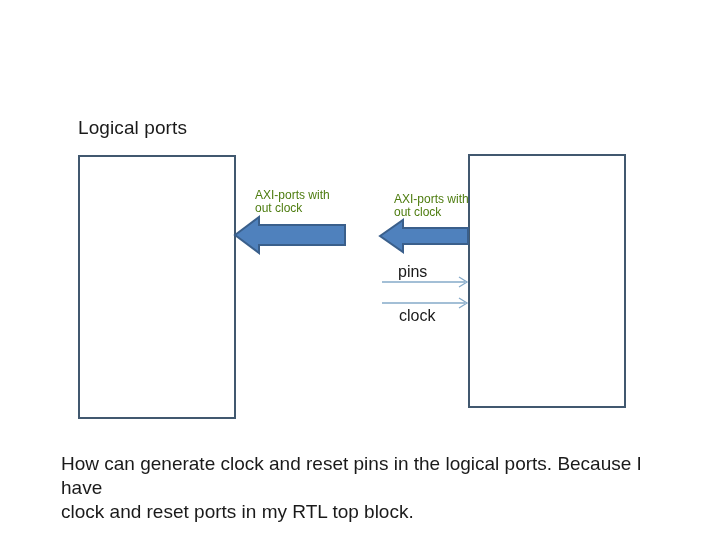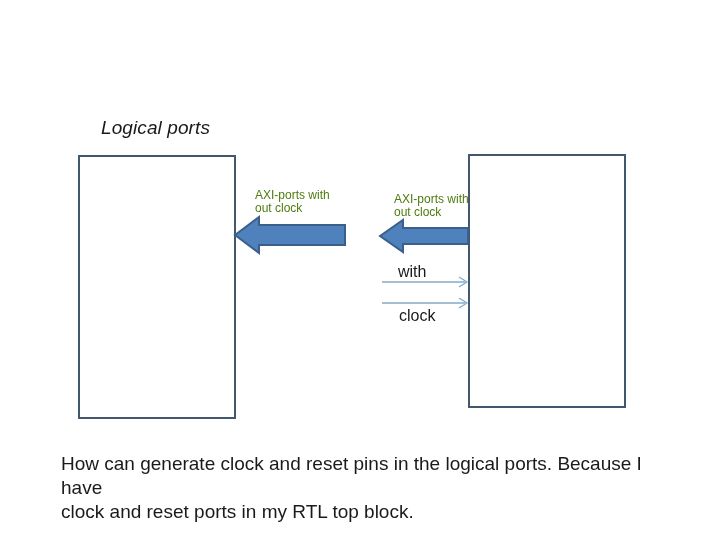--- a/index.html
+++ b/index.html
@@ -26,21 +26,21 @@
   .txt {
     position: absolute;
     color: #1a1a1a;
     white-space: pre-line;
   }
   .title {
     font-size: 19px;
     line-height: 20px;
     letter-spacing: 0.1px;
   }
-  .title-logical  { left: 101px;  top: 118px; font-style: italic; }
+  .title-logical  { left: 78px;  top: 118px; }
   .title-physical { left: 481px; top: 118px; }
   .axi-label {
     font-size: 12px;
     line-height: 13px;
     color: #4d7c0f;
   }
   .axi-label-left  { left: 255px; top: 189px; width: 90px; }
   .axi-label-right { left: 394px; top: 193px; width: 80px; }
   .signal-label {
     font-size: 16px;
@@ -84,20 +84,20 @@
 
   <div class="txt title title-logical">Logical ports</div>
 
 
   <div class="txt axi-label axi-label-left">AXI-ports with
 out clock</div>
 
   <div class="txt axi-label axi-label-right">AXI-ports with
 out clock</div>
 
-  <div class="txt signal-label signal-clock">with</div>
+  <div class="txt signal-label signal-clock">pins</div>
 
   <div class="txt signal-label signal-reset">clock</div>
 
   <div class="txt caption">How can generate clock and reset pins in the logical ports. Because I have
 clock and reset ports in my RTL top block.</div>
 
 </div>
 
 </body></html>

